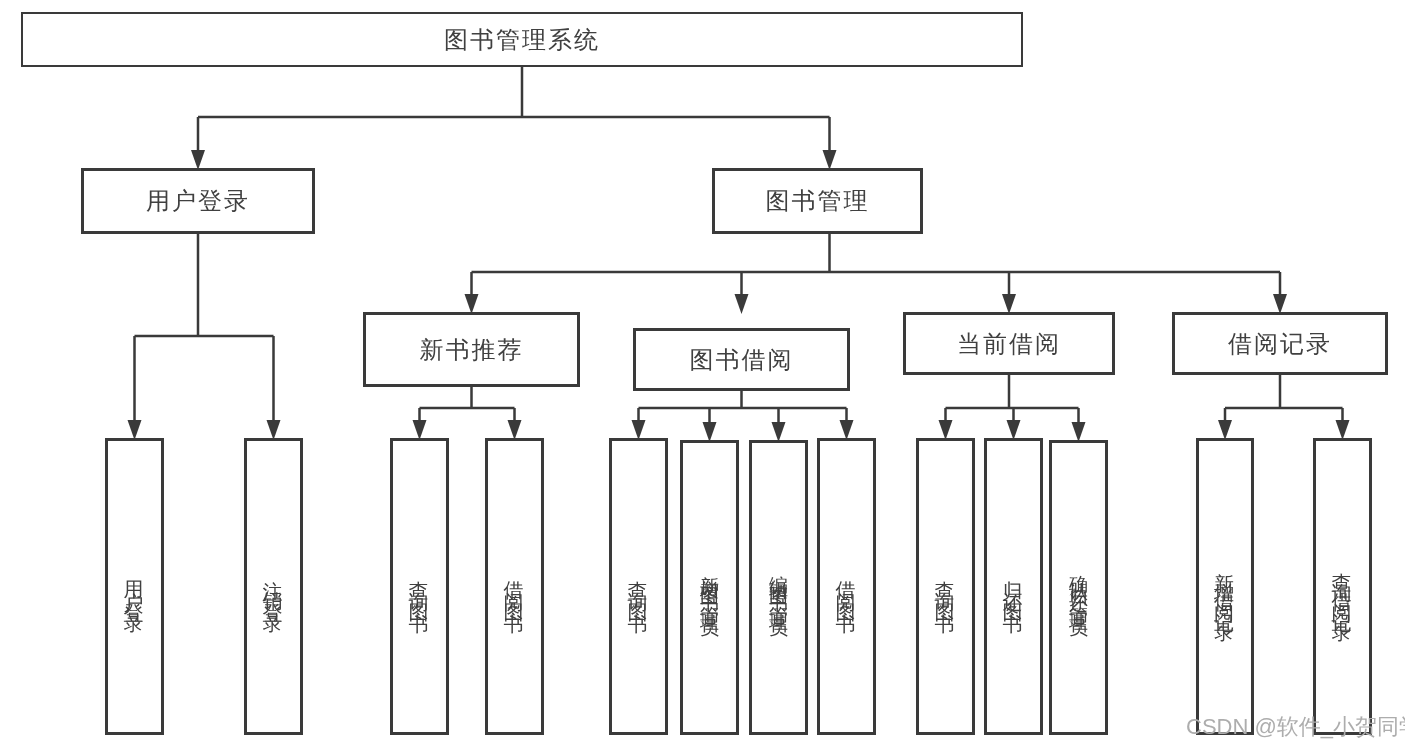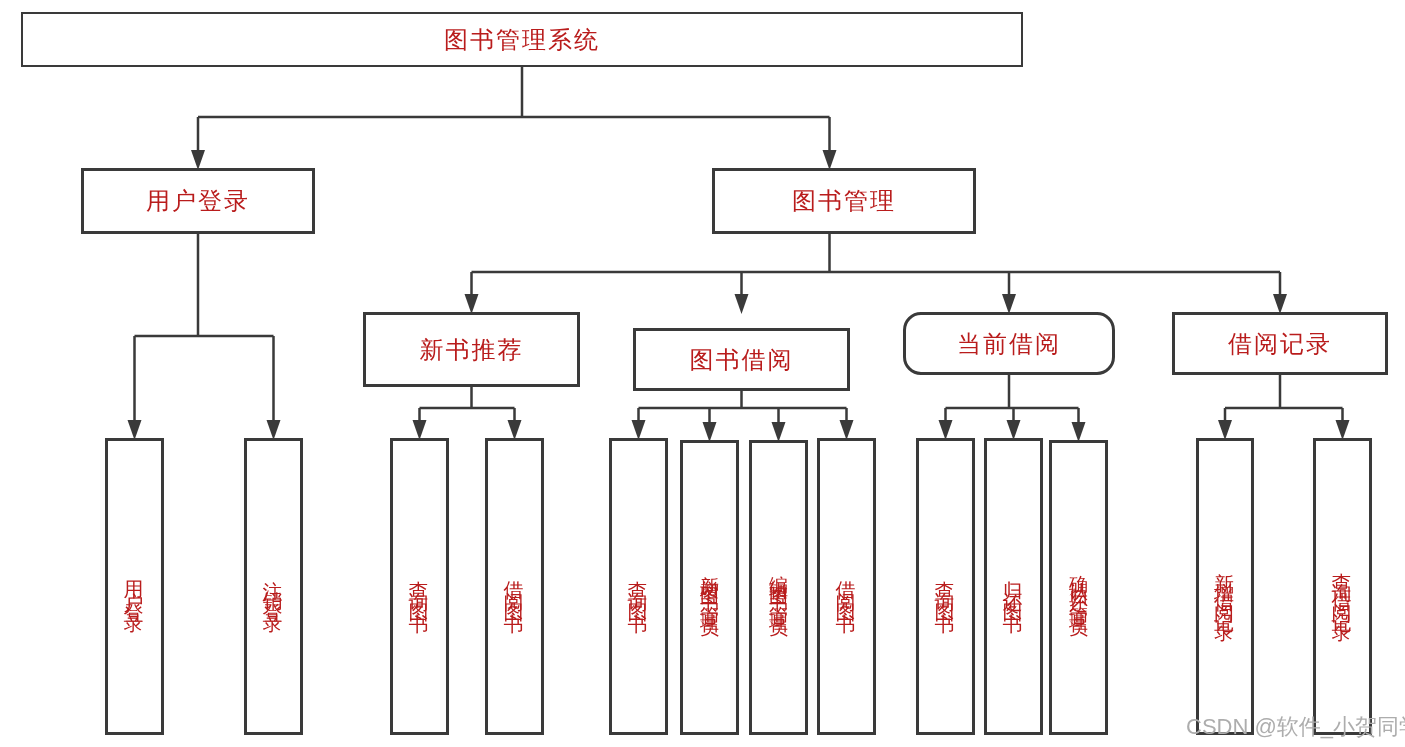--- a/index.html
+++ b/index.html
@@ -12,21 +12,21 @@
   }
   #edges{position:absolute;left:0;top:0;}
   .node{
     position:absolute;
     box-sizing:border-box;
     border:3px solid #3a3a3a;
     background:#ffffff;
     display:flex;
     align-items:center;
     justify-content:center;
-    color:#b91c1c;
+    color:#404040;
   }
   .node.root{border-width:2px;}
   .node.h span{
     font-size:24px;
     letter-spacing:2px;
     white-space:nowrap;
   }
   .node.v span{
     writing-mode:vertical-lr;
     font-size:20px;
@@ -75,30 +75,30 @@
       <polygon points="1225,440 1218,420 1232,420" fill="#3a3a3a"></polygon>
       <polygon points="1342.5,440 1335.5,420 1349.5,420" fill="#3a3a3a"></polygon>
     </svg>
   <div id="nodes">
       <div class="node h root" style="left: 21px; top: 12px; width: 1002px; height: 55px;">
         <span>图书管理系统</span>
       </div>
       <div class="node h" style="left: 81px; top: 168px; width: 234px; height: 66px;">
         <span>用户登录</span>
       </div>
-      <div class="node h" style="left: 712px; top: 168px; width: 264px; height: 66px;">
+      <div class="node h" style="left: 712px; top: 168px; width: 211px; height: 66px;">
         <span>图书管理</span>
       </div>
       <div class="node h" style="left: 363px; top: 312px; width: 217px; height: 75px;">
         <span>新书推荐</span>
       </div>
       <div class="node h" style="left: 633px; top: 328px; width: 217px; height: 63px;">
         <span>图书借阅</span>
       </div>
-      <div class="node h" style="left: 903px; top: 312px; width: 212px; height: 63px; border-radius: 18px;">
+      <div class="node h" style="left: 903px; top: 312px; width: 212px; height: 63px;">
         <span>当前借阅</span>
       </div>
       <div class="node h" style="left: 1172px; top: 312px; width: 216px; height: 63px; text-align: right;">
         <span>借阅记录</span>
       </div>
       <div class="node v" style="left: 105px; top: 438px; width: 59px; height: 297px;">
         <span>用户登录</span>
       </div>
       <div class="node v" style="left: 244px; top: 438px; width: 59px; height: 297px;">
         <span>注销登录</span>

